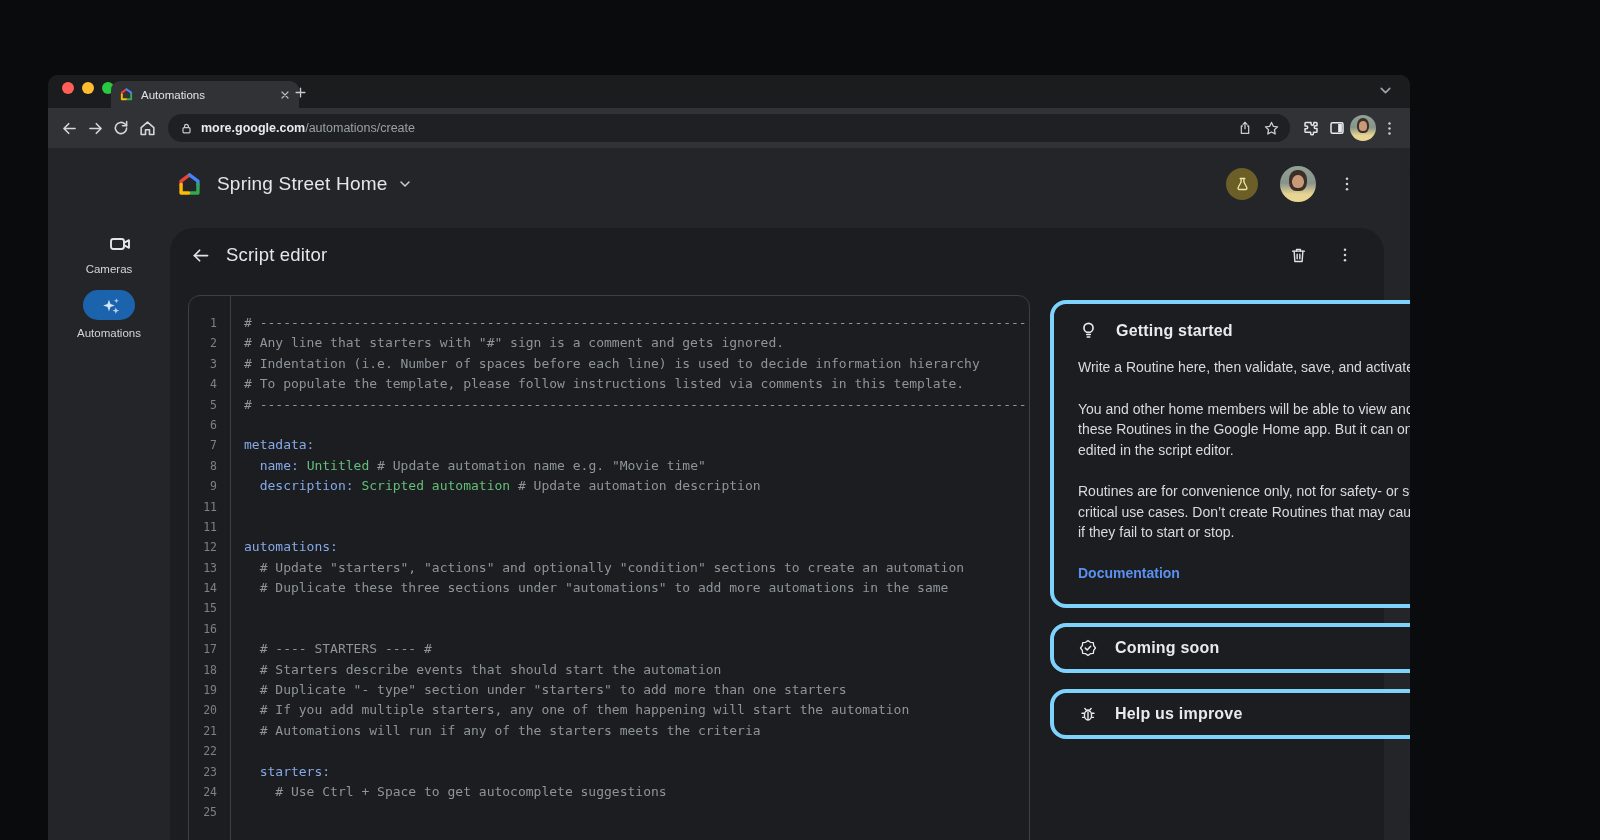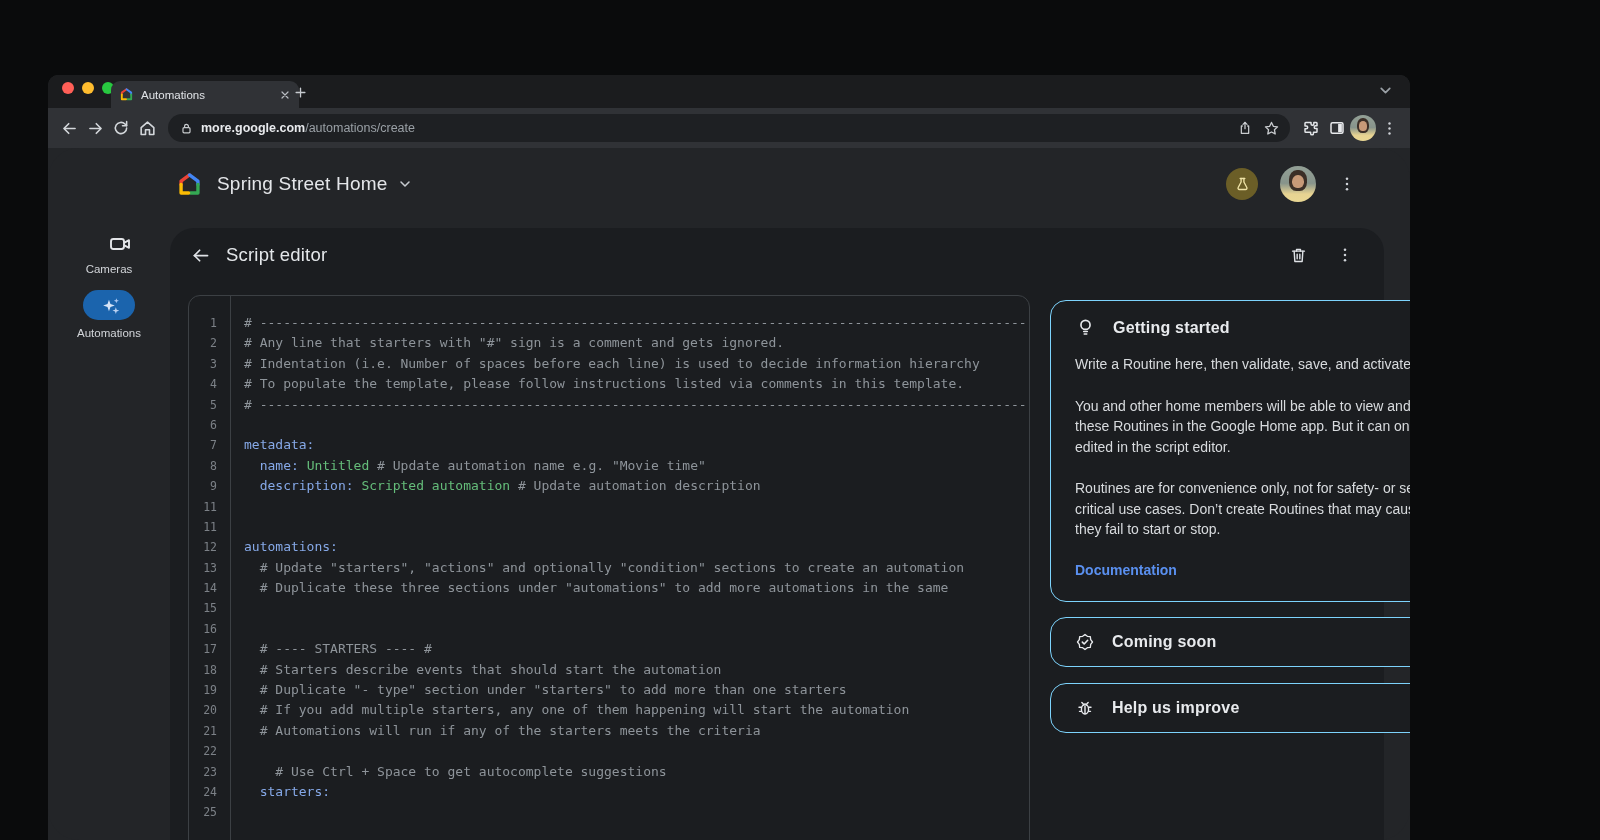--- a/index.html
+++ b/index.html
@@ -61,21 +61,21 @@
   .gutter{width:41px;flex:0 0 auto;border-right:1px solid #3c4044;padding-top:17px;
           font-family:"DejaVu Sans Mono",monospace;font-size:11.5px;color:#7c8187;text-align:right;}
   .gutter .ln{height:20.4px;line-height:20.4px;padding-right:13px;}
   .codepane{flex:1;padding:17px 0 0 13px;overflow:hidden;
             font-family:"DejaVu Sans Mono",monospace;font-size:13px;color:#c7cbd0;}
   .cl{height:20.4px;line-height:20.4px;white-space:pre;overflow:hidden;}
   .cmt{color:#8e949a}.key{color:#86a9e8}.val{color:#65bd7a}.pln{color:#c7cbd0}
 
   
   .cards{position:absolute;left:880px;top:72px;width:448px;}
-  .card{border:1px solid #7dd3fc;border-radius:16px;background:#1b1d20;box-sizing:border-box;}
+  .card{border:4px solid #7dd3fc;border-radius:16px;background:#1b1d20;box-sizing:border-box;}
   .card-head{display:flex;align-items:center;gap:17px;}
   .card-title{font-size:16px;font-weight:700;color:#e8eaed;letter-spacing:.2px;flex:1;}
   .card.big{padding:16px 24px 22px 24px;}
   .card.big .card-head{margin-bottom:16px;}
   .card.row{height:50px;display:flex;align-items:center;padding:0 24px;margin-top:15px;}
   .card p{margin:0 0 21px 0;font-size:14px;line-height:20.5px;color:#d8dbde;}
   .doc-link{display:inline-block;margin-top:1px;font-size:14px;font-weight:600;color:#5a90f0;cursor:pointer;}
 </style>
 </head>
 <body>
@@ -313,22 +313,22 @@
             <div class="cl"><span class="cmt">  # Update "starters", "actions" and optionally "condition" sections to create an automation</span></div>
             <div class="cl"><span class="cmt">  # Duplicate these three sections under "automations" to add more automations in the same</span></div>
             <div class="cl"></div>
             <div class="cl"></div>
             <div class="cl"><span class="cmt">  # ---- STARTERS ---- #</span></div>
             <div class="cl"><span class="cmt">  # Starters describe events that should start the automation</span></div>
             <div class="cl"><span class="cmt">  # Duplicate "- type" section under "starters" to add more than one starters</span></div>
             <div class="cl"><span class="cmt">  # If you add multiple starters, any one of them happening will start the automation</span></div>
             <div class="cl"><span class="cmt">  # Automations will run if any of the starters meets the criteria</span></div>
             <div class="cl"></div>
+            <div class="cl"><span class="key">  starters:</span></div>
             <div class="cl"><span class="cmt">    # Use Ctrl + Space to get autocomplete suggestions</span></div>
-            <div class="cl"><span class="key">  starters:</span></div>
           </div>
       </div>
 
       <div class="cards">
 
         <div class="card big">
           <div class="card-head">
             <span>
               <svg width="21" height="21" viewBox="0 0 24 24" fill="none" stroke="#e8eaed" stroke-width="1.9" stroke-linecap="round">
                   <circle cx="12" cy="9" r="5.2"></circle>

